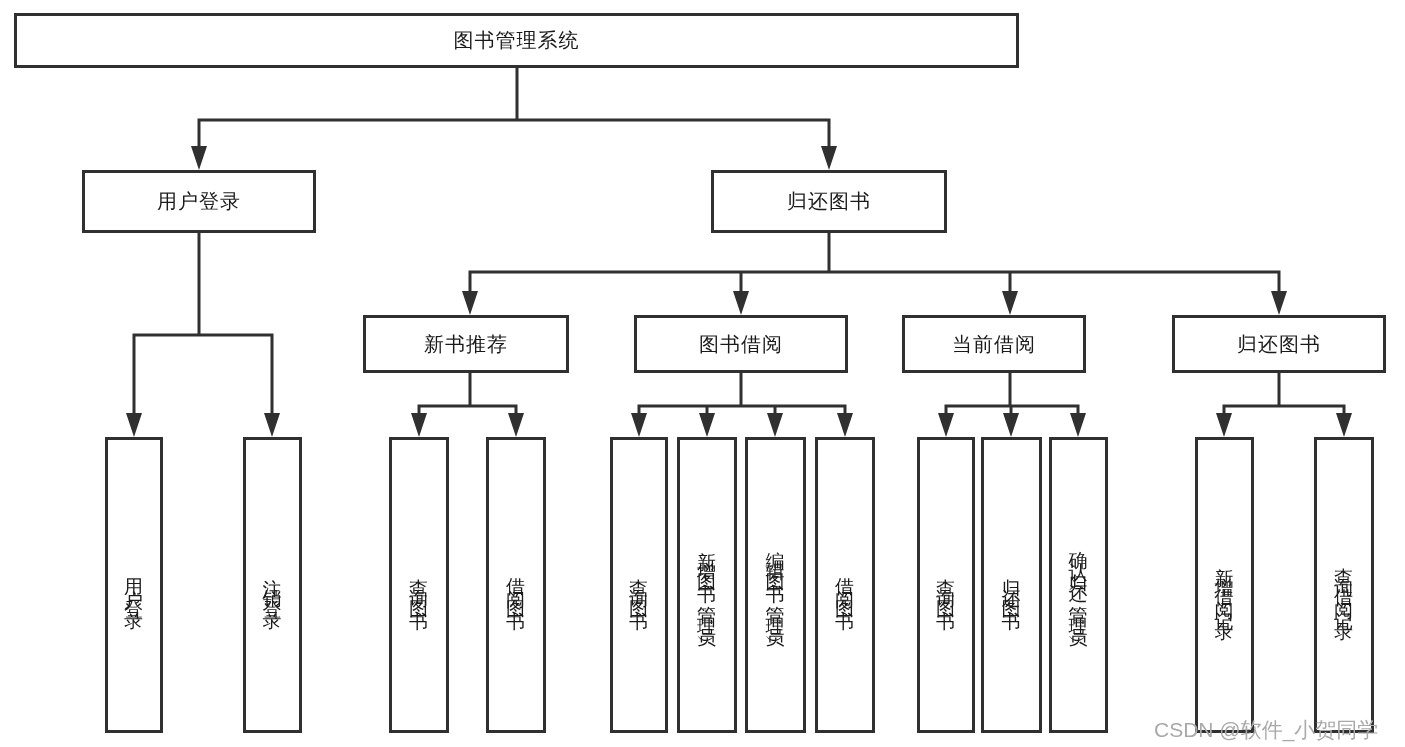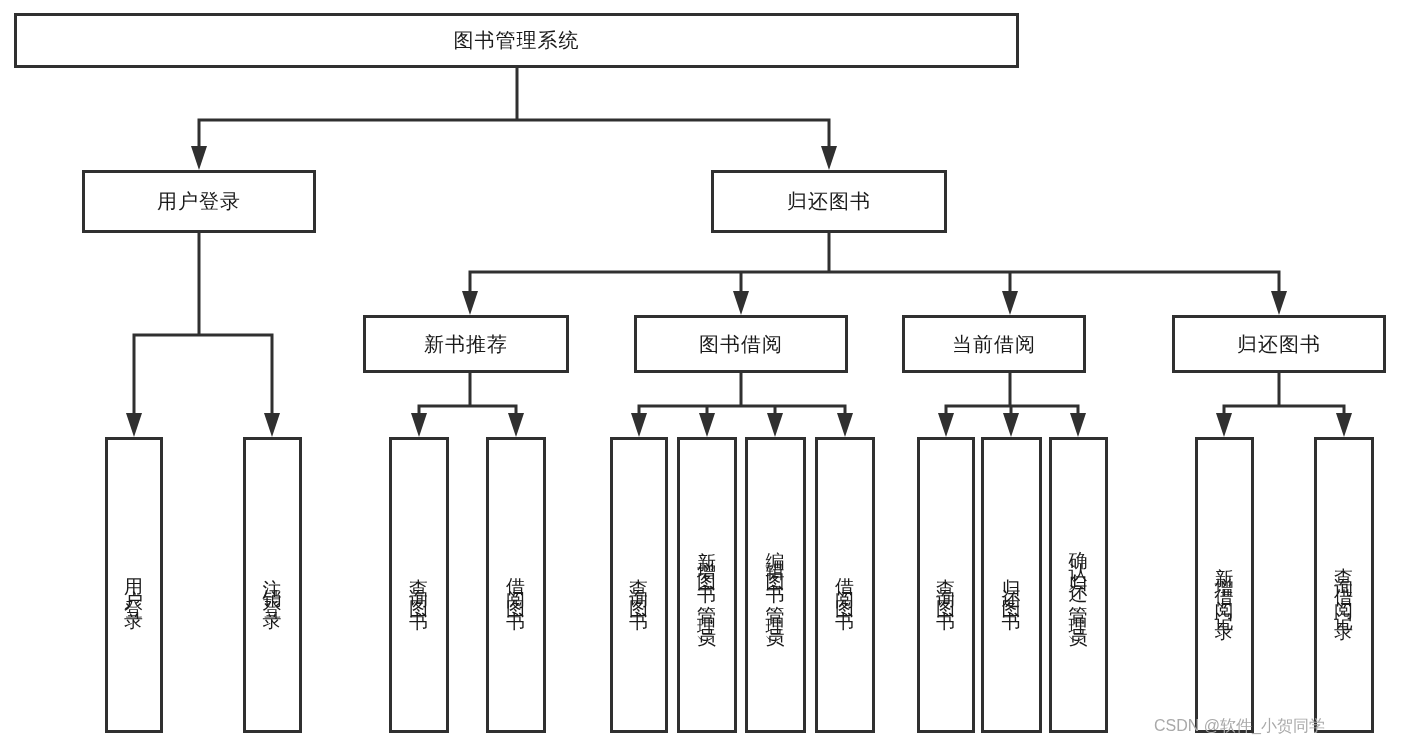--- a/index.html
+++ b/index.html
@@ -38,21 +38,21 @@
   .leaf .lbl{
     writing-mode:vertical-rl;
     text-orientation:mixed;
     font-size:19px;
     letter-spacing:11px;
     line-height:1;
   }
   .watermark{
     position:absolute;
     left:1154px;top:716px;
-    font-size:16px;
+    font-size:21px;
     color:var(--color-watermark);
     white-space:nowrap;
     text-align:center;
   }
 </style>
 </head>
 <body>
 
 <div class="canvas">
 

